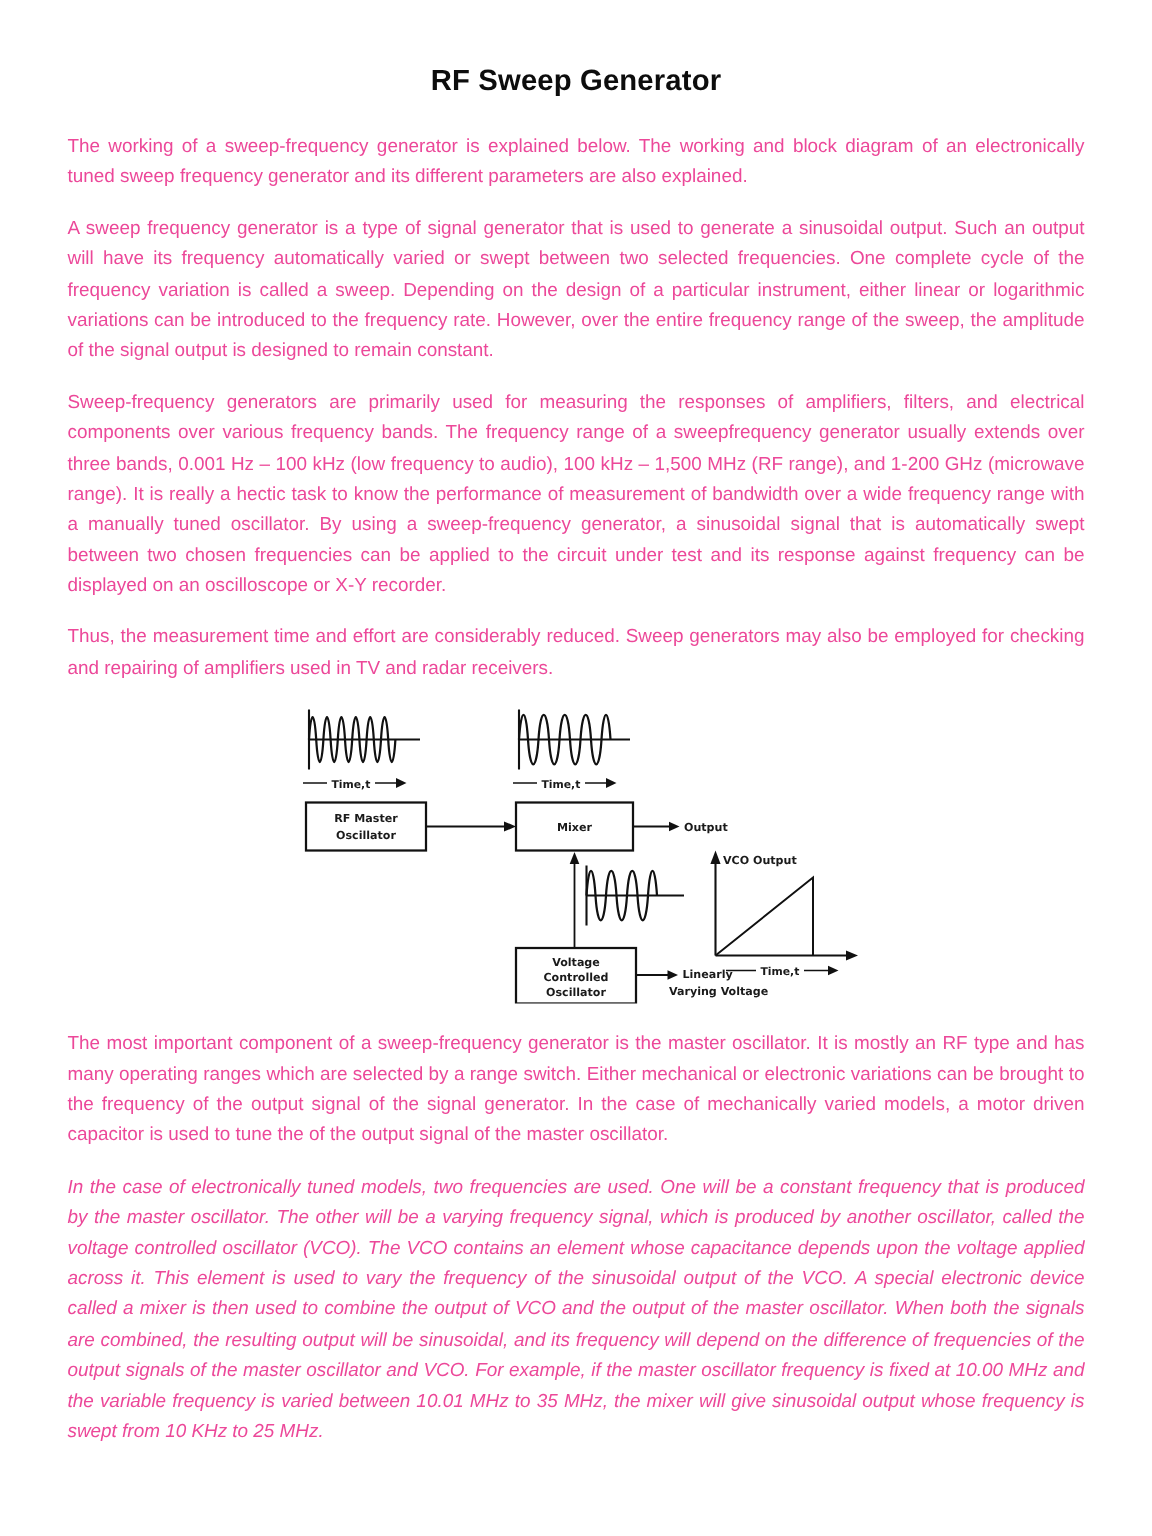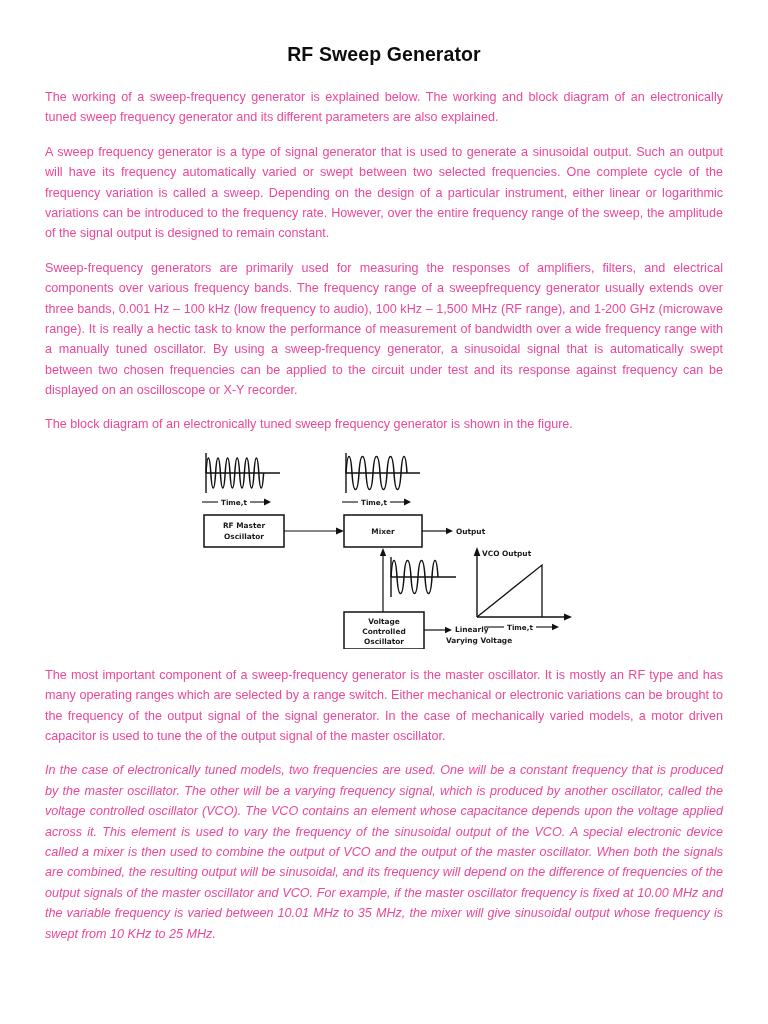--- a/index.html
+++ b/index.html
@@ -76,21 +76,21 @@
 </head>
 <body>
 
 <div class="page">
 
   <h1 class="doc-title">RF Sweep Generator</h1>
 
   <p class="para">The working of a sweep-frequency generator is explained below. The working and block diagram of an electronically tuned sweep frequency generator and its different parameters are also explained.</p>
   <p class="para">A sweep frequency generator is a type of signal generator that is used to generate a sinusoidal output. Such an output will have its frequency automatically varied or swept between two selected frequencies. One complete cycle of the frequency variation is called a sweep. Depending on the design of a particular instrument, either linear or logarithmic variations can be introduced to the frequency rate. However, over the entire frequency range of the sweep, the amplitude of the signal output is designed to remain constant.</p>
   <p class="para">Sweep-frequency generators are primarily used for measuring the responses of amplifiers, filters, and electrical components over various frequency bands. The frequency range of a sweepfrequency generator usually extends over three bands, 0.001 Hz – 100 kHz (low frequency to audio), 100 kHz – 1,500 MHz (RF range), and 1-200 GHz (microwave range). It is really a hectic task to know the performance of measurement of bandwidth over a wide frequency range with a manually tuned oscillator. By using a sweep-frequency generator, a sinusoidal signal that is automatically swept between two chosen frequencies can be applied to the circuit under test and its response against frequency can be displayed on an oscilloscope or X-Y recorder.</p>
-  <p class="para">The block diagram of an electronically tuned sweep frequency generator is shown in the figure.</p>
+  <p class="para">Thus, the measurement time and effort are considerably reduced. Sweep generators may also be employed for checking and repairing of amplifiers used in TV and radar receivers.</p>
 
   <div class="figure">
     <svg width="380" height="200" viewBox="0 0 380 200">
 
       <g>
         <line class="axis" x1="12" y1="4" x2="12" y2="44"></line>
         <line class="axis" x1="12" y1="24" x2="86" y2="24"></line>
         <path class="wave" d="M12,24 C13.2,4 15.6,4 16.8,24 C18,44 20.4,44 21.6,24
                               C22.8,4 25.2,4 26.4,24 C27.6,44 30,44 31.2,24
                               C32.4,4 34.8,4 36,24 C37.2,44 39.6,44 40.8,24

